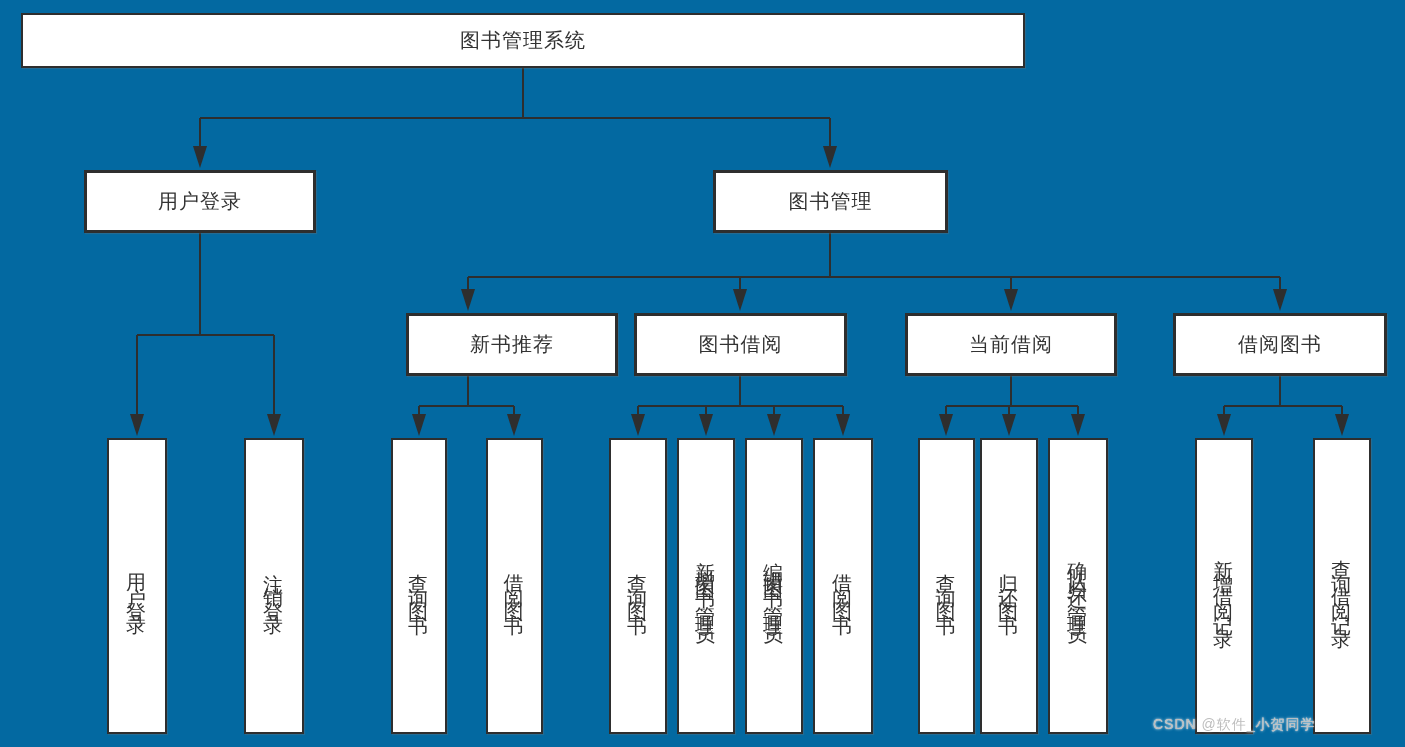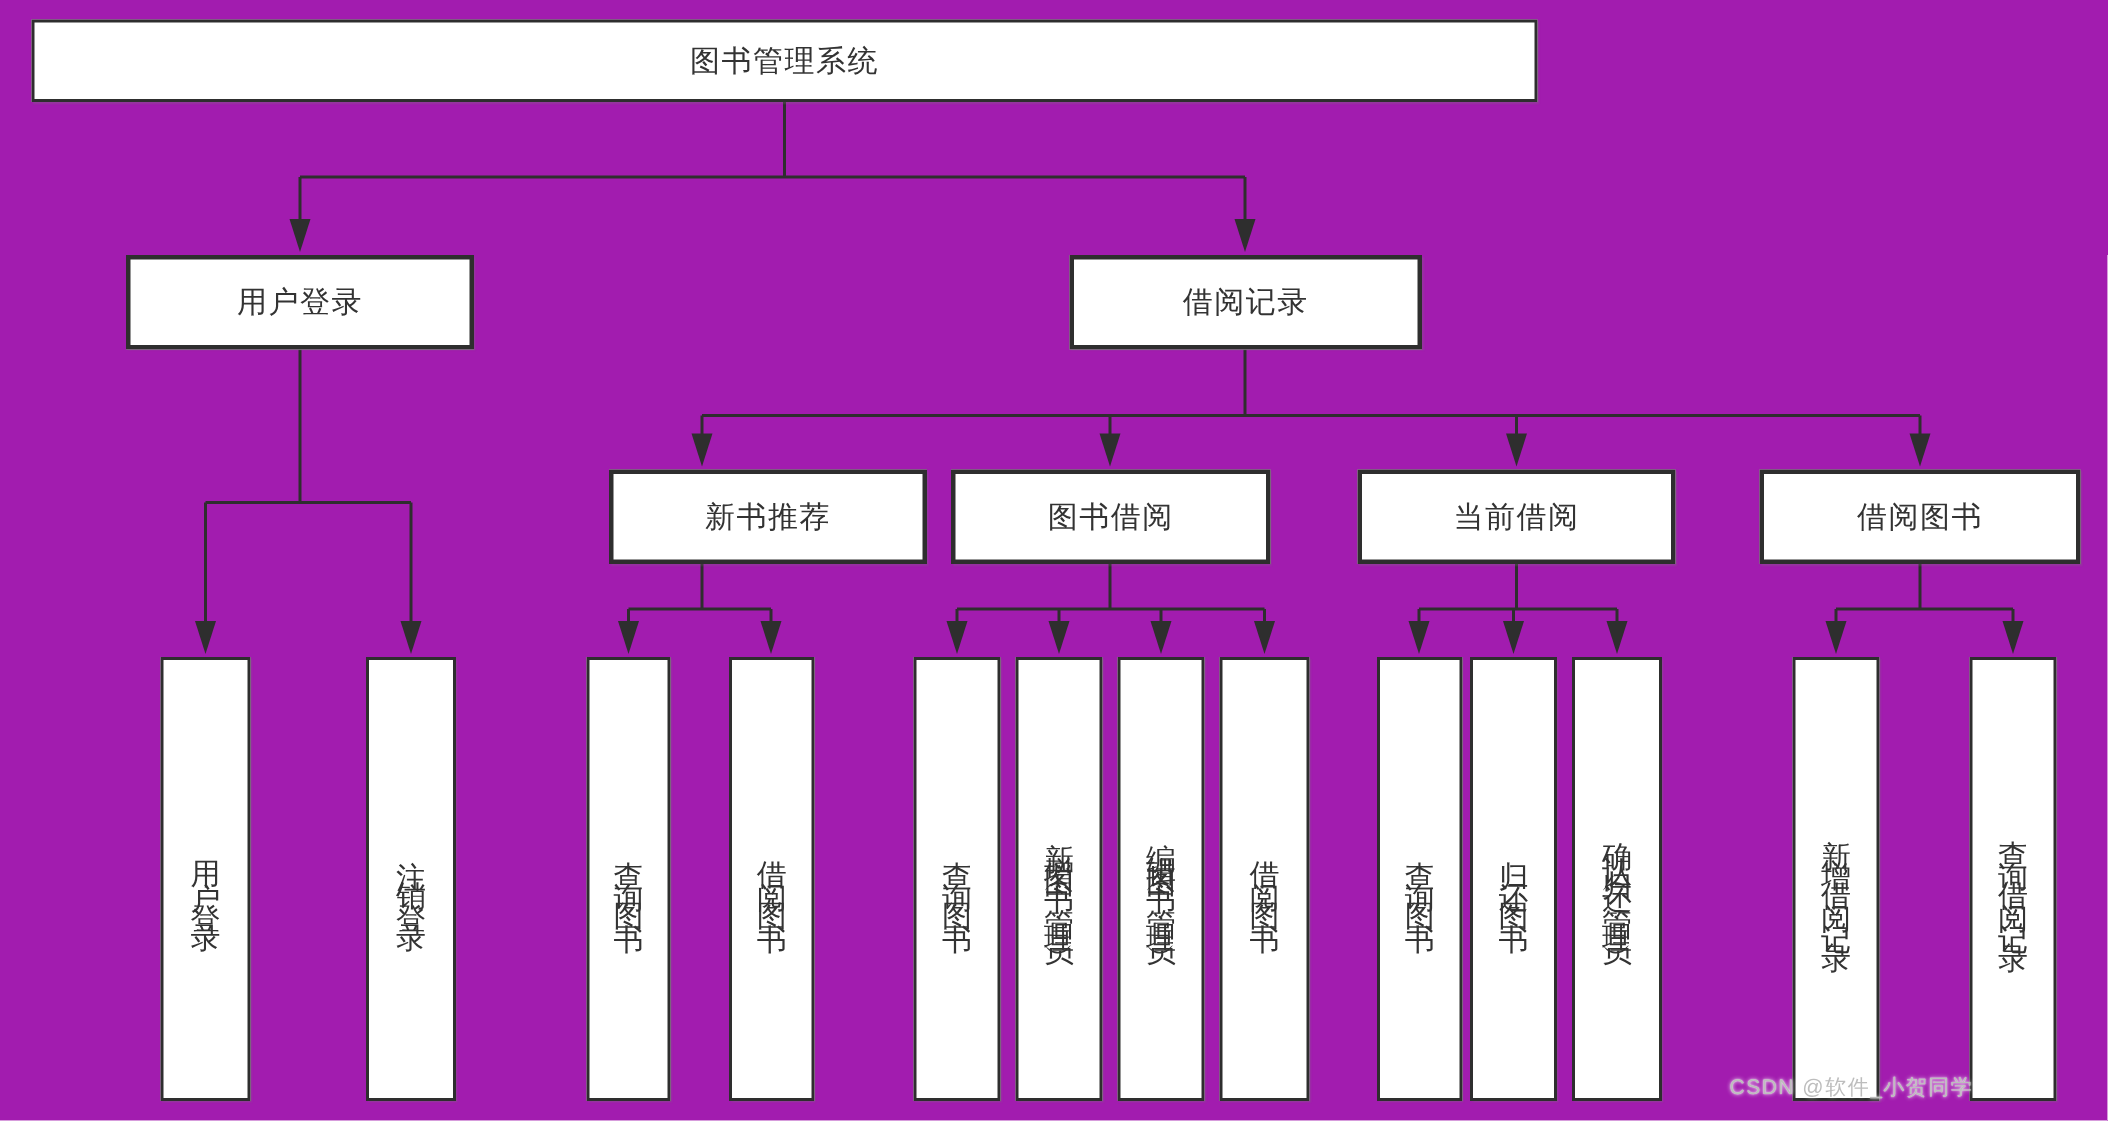--- a/index.html
+++ b/index.html
@@ -1,19 +1,19 @@
 <!DOCTYPE html>
 <html><head>
 <meta charset="utf-8">
 <style>
   html,body { margin:0; padding:0; background:#ffffff; }
   .canvas {
     position:relative;
     width:1405px; height:747px;
-    background:#a21caf;
+    background:#0369a1;
     font-family:"Liberation Sans", sans-serif;
     overflow:hidden;
   }
   .connectors { position:absolute; left:0; top:0; z-index:1; }
   .box {
     position:absolute;
     box-sizing:border-box;
     background:#ffffff;
     border:2px solid #2e2e2e;
     color:#333333;
@@ -91,21 +91,21 @@
       <polygon points="1002,414 1016,414 1009,436"></polygon>
       <polygon points="1071,414 1085,414 1078,436"></polygon>
       <polygon points="1217,414 1231,414 1224,436"></polygon>
       <polygon points="1335,414 1349,414 1342,436"></polygon>
     </g>
   </svg>
 
   <div class="box" style="left:21px; top:13px; width:1004px; height:55px;">图书管理系统</div>
 
   <div class="box thick" style="left:84px; top:170px; width:232px; height:63px;">用户登录</div>
-  <div class="box thick" style="left:713px; top:170px; width:235px; height:63px;">借阅记录</div>
+  <div class="box thick" style="left:713px; top:170px; width:235px; height:63px;">图书管理</div>
 
   <div class="box thick" style="left:362px; top:313px; width:212px; height:63px;margin-left:44px;">新书推荐</div>
   <div class="box thick" style="left:634px; top:313px; width:213px; height:63px;">图书借阅</div>
   <div class="box thick" style="left:905px; top:313px; width:212px; height:63px;">当前借阅</div>
   <div class="box thick" style="left:1173px; top:313px; width:214px; height:63px;">借阅图书</div>
 
   <div class="box vbox" style="left:107px; top:438px; width:60px; height:296px;">用户登录</div>
   <div class="box vbox" style="left:244px; top:438px; width:60px; height:296px;">注销登录</div>
 
   <div class="box vbox" style="left:391px; top:438px; width:56px; height:296px;">查询图书</div>

